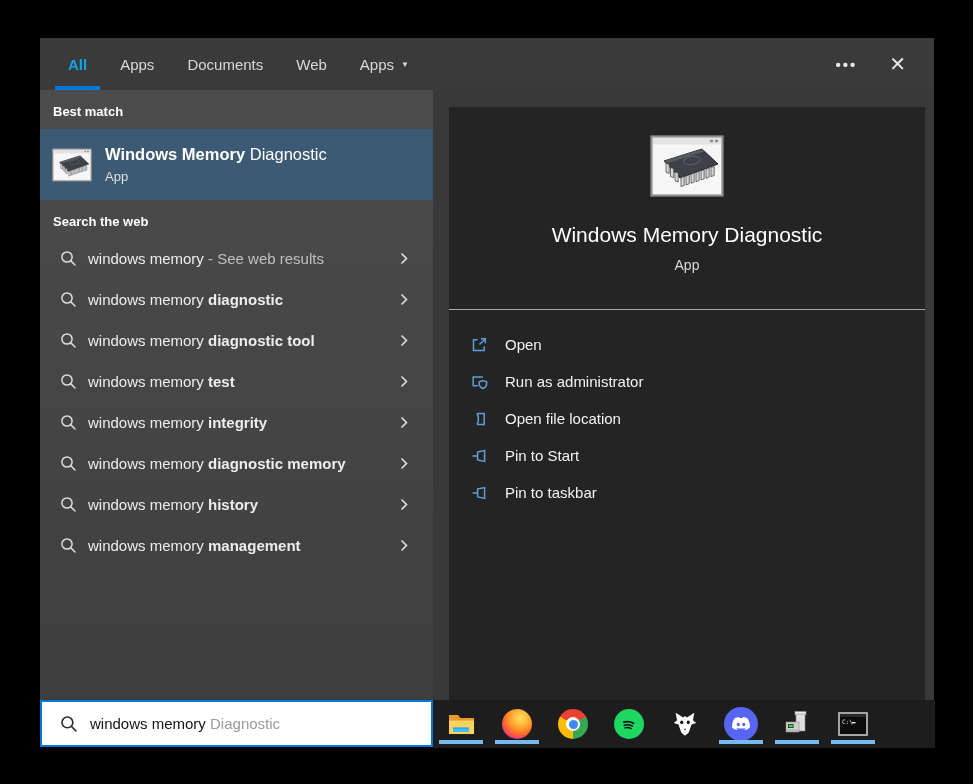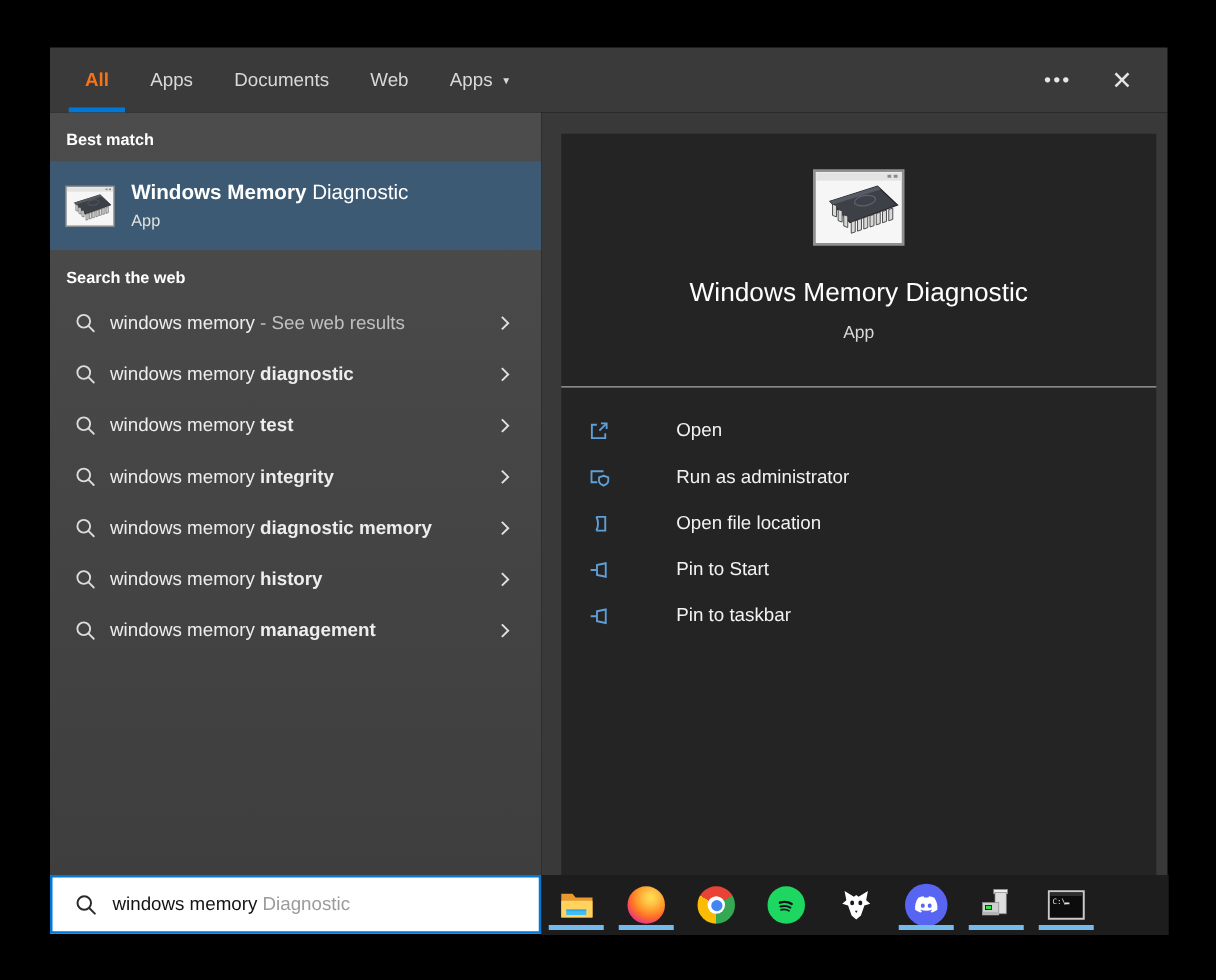--- a/index.html
+++ b/index.html
@@ -3,21 +3,21 @@
 <meta charset="utf-8">
 <style>
   html,body{margin:0;padding:0;background:#000;}
   #screen{position:relative;width:973px;height:784px;background:#000;overflow:hidden;
           font-family:"Liberation Sans",sans-serif;-webkit-font-smoothing:antialiased;}
 
   
   .tabbar{position:absolute;left:40px;top:38px;width:894px;height:52px;background:#3a3a3a;
           display:flex;align-items:stretch;padding:0 28px;box-sizing:border-box;}
   .tab{display:flex;align-items:center;margin-right:33px;color:#d9d9d9;font-size:15px;position:relative;cursor:default;}
-  .tab.active{color:#f97316;font-weight:700;}
+  .tab.active{color:#0ea5e9;font-weight:700;}
   .tab.active::after{content:"";position:absolute;left:-13px;right:-13px;bottom:0;height:4px;background:#0078d7;}
   .tab .caret{font-size:8px;margin-left:7px;color:#d9d9d9;}
   .winctrls{margin-left:auto;display:flex;align-items:center;gap:32px;}
   .ellipsis{color:#e6e6e6;font-size:15px;letter-spacing:2px;font-weight:700;}
   .closex{color:#e6e6e6;font-size:20px;font-weight:400;}
 
   
   .left-panel{position:absolute;left:40px;top:90px;width:393px;height:610px;
               background:linear-gradient(180deg,#4c4c4c,#3e3e3e);}
   .sec-header{color:#fff;font-weight:700;font-size:13px;padding:14px 0 0 13px;}
@@ -43,21 +43,21 @@
   .searchbox .completion{color:#9b9b9b;}
 
   
   .right-panel{position:absolute;left:433px;top:90px;width:501px;height:610px;background:#393939;}
   .card{position:absolute;left:16px;top:17px;width:476px;height:593px;background:#242424;}
   .big-icon{width:74px;height:62px;margin:28px auto 0;display:block;}
   .pv-title{margin-top:26px;text-align:center;color:#fff;font-size:21px;font-weight:400;}
   .pv-sub{margin-top:10px;text-align:center;color:#d9d9d9;font-size:14px;}
   .divider{margin-top:36px;height:1px;background:#a8a8a8;}
   .actions{margin-top:16px;}
-  .action-row{height:37px;display:flex;align-items:center;padding-left:21px;gap:36px;}
+  .action-row{height:37px;display:flex;align-items:center;padding-left:21px;}
   .action-label{margin-left:17px;color:#f2f2f2;font-size:15px;}
 
   
   .taskbar{position:absolute;left:433px;top:700px;width:502px;height:48px;background:#1d1d1d;display:flex;}
   .tb-slot{width:56px;height:48px;position:relative;display:flex;align-items:center;justify-content:center;}
   .tb-underline{position:absolute;left:6px;right:6px;bottom:4px;height:4px;background:#76b9ed;}
   .icon-circle{width:30px;height:30px;border-radius:50%;}
   .icon-firefox{background:radial-gradient(circle at 62% 30%, #ffe14d 0%, #ffc247 20%, #ff9a2a 40%,
                  #ff6a2a 58%, #e5308f 80%, #8f2a8a 100%);}
   .icon-chrome{position:relative;background:conic-gradient(from -60deg,#ea4335 0 120deg,#34a853 120deg 240deg,#fbbc05 240deg 360deg);}
@@ -155,20 +155,29 @@
           </svg>
         <span class="sug-text"><span>windows memory </span><span class="b">diagnostic</span><span class="note"></span></span>
         <svg class="sug-chev" width="9" height="13" viewBox="0 0 9 13">
             <polyline points="1.5,1.5 6.5,6.5 1.5,11.5" fill="none" stroke="#e0e0e0" stroke-width="1.6"></polyline>
           </svg>
       </div>
       <div class="sug-row">
         <svg width="17" height="17" viewBox="0 0 17 17">
             <use href="#mag-glyph" stroke="#dcdcdc"></use>
           </svg>
+        <span class="sug-text"><span>windows memory </span><span class="b">diagnostic tool</span><span class="note"></span></span>
+        <svg class="sug-chev" width="9" height="13" viewBox="0 0 9 13">
+            <polyline points="1.5,1.5 6.5,6.5 1.5,11.5" fill="none" stroke="#e0e0e0" stroke-width="1.6"></polyline>
+          </svg>
+      </div>
+      <div class="sug-row">
+        <svg width="17" height="17" viewBox="0 0 17 17">
+            <use href="#mag-glyph" stroke="#dcdcdc"></use>
+          </svg>
         <span class="sug-text"><span>windows memory </span><span class="b">test</span><span class="note"></span></span>
         <svg class="sug-chev" width="9" height="13" viewBox="0 0 9 13">
             <polyline points="1.5,1.5 6.5,6.5 1.5,11.5" fill="none" stroke="#e0e0e0" stroke-width="1.6"></polyline>
           </svg>
       </div>
       <div class="sug-row">
         <svg width="17" height="17" viewBox="0 0 17 17">
             <use href="#mag-glyph" stroke="#dcdcdc"></use>
           </svg>
         <span class="sug-text"><span>windows memory </span><span class="b">integrity</span><span class="note"></span></span>

